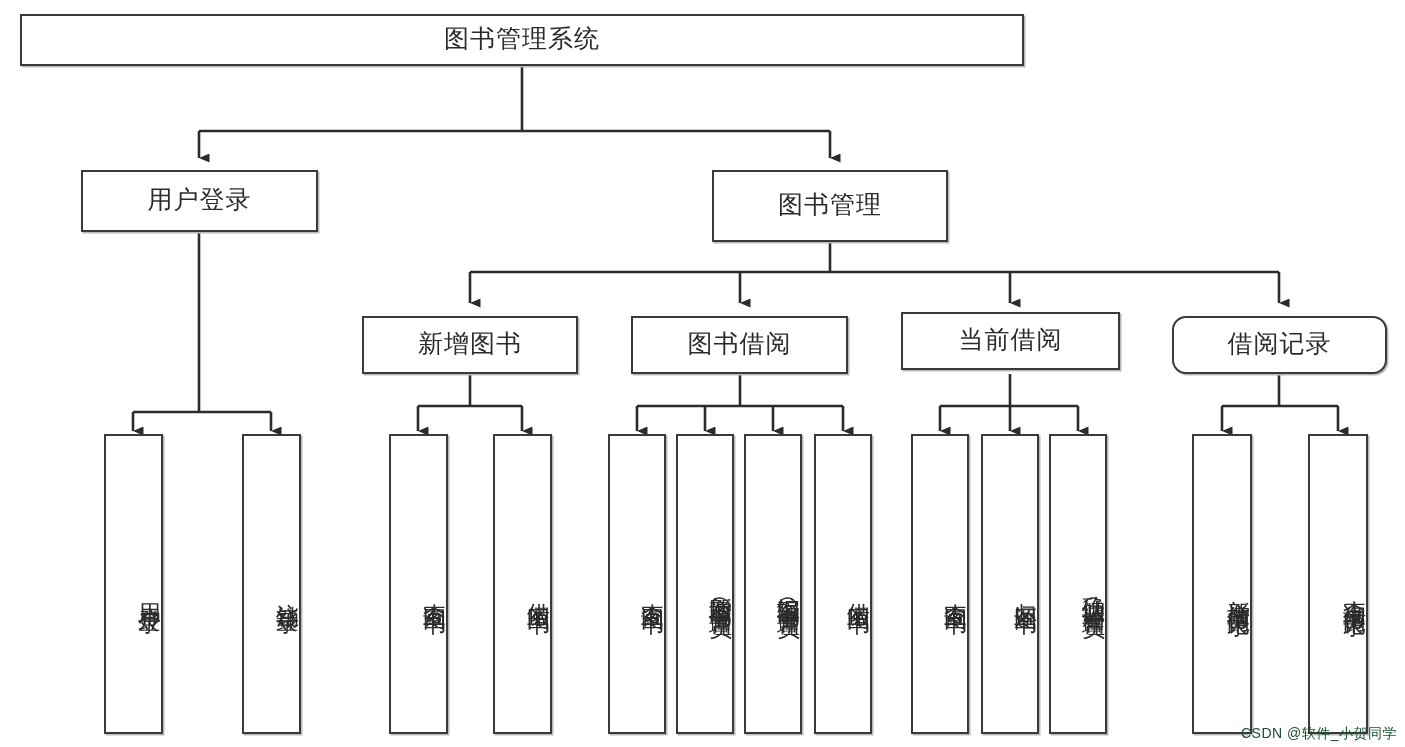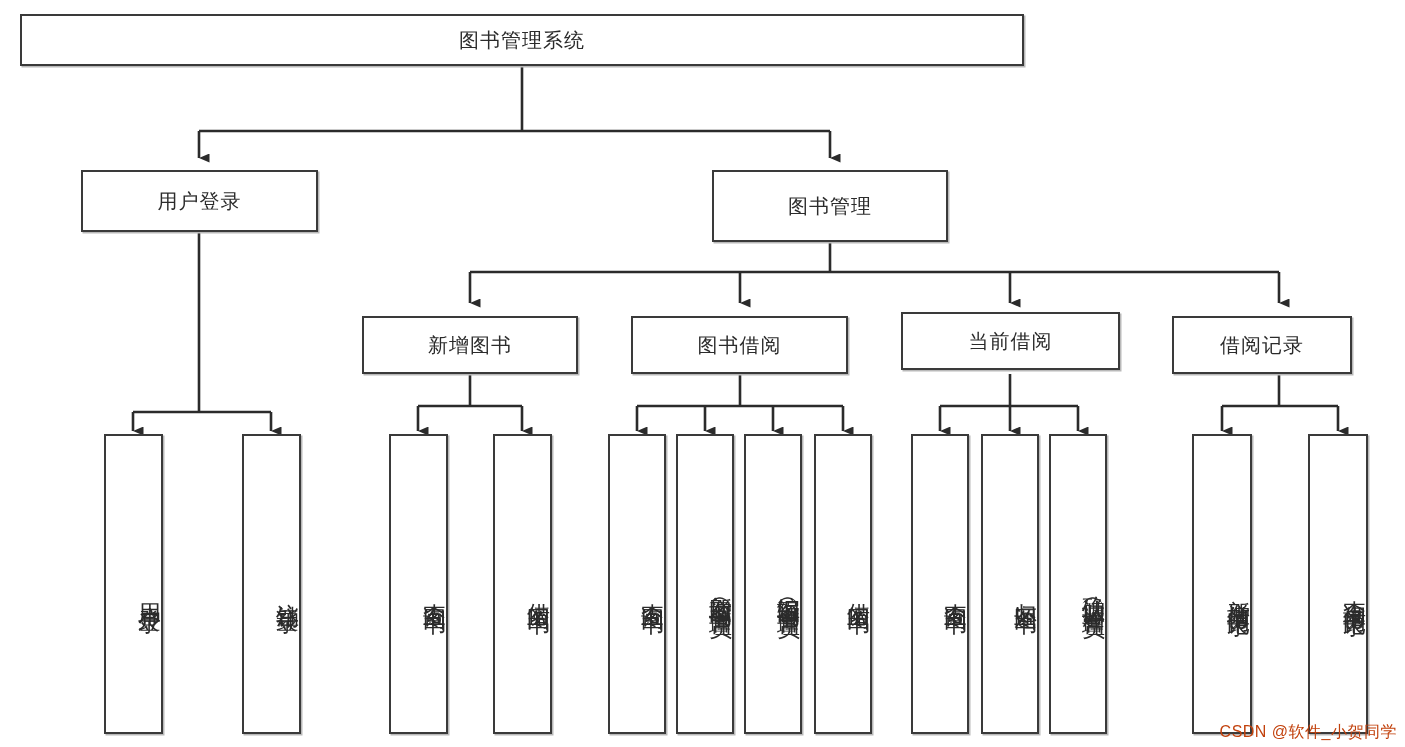--- a/index.html
+++ b/index.html
@@ -18,23 +18,24 @@
     box-sizing:border-box;
     background:#ffffff;
     border:2px solid #3a3a3a;
     box-shadow:1.5px 1.5px 0 0 #b9b9b9;
     display:flex;
     align-items:center;
     justify-content:center;
     color:#2b2b2b;
   }
   .node.h{
-    font-size:20px;
+    font-size:25px;
     letter-spacing:1px;
     line-height:1;
+    font-family:Liberation Mono, monospace;
   }
   .node.v{
     writing-mode:vertical-rl;
     text-orientation:upright;
     font-size:23px;
     letter-spacing:3px;
     line-height:1;
     align-items:flex-start;
     justify-content:center;
     padding-top:14px;
@@ -42,22 +43,22 @@
   .node.v .lbl{
     writing-mode:vertical-rl;
     text-orientation:upright;
     white-space:nowrap;
   }
 
   .watermark{
     position:absolute;
     right:8px;
     bottom:4px;
-    font-size:16px;
-    color:#c2410c;
+    font-size:14px;
+    color:#14532d;
     letter-spacing:0.5px;
     white-space:nowrap;
   }
 </style>
 </head>
 <body>
 
 <div id="diagram">
 
   <svg class="conn" viewBox="0 0 1405 747" xmlns="http://www.w3.org/2000/svg">
@@ -123,21 +124,21 @@
 
   <div class="node h" style="left:362px;top:316px;width:216px;height:58px;">
     <span class="lbl">新增图书</span>
   </div>
   <div class="node h" style="left:631px;top:316px;width:217px;height:58px;">
     <span class="lbl">图书借阅</span>
   </div>
   <div class="node h" style="left:901px;top:312px;width:219px;height:58px;">
     <span class="lbl">当前借阅</span>
   </div>
-  <div class="node h" style="left:1172px;top:316px;width:180px;height:58px;">
+  <div class="node h" style="left:1172px;top:316px;width:215px;height:58px;border-radius:14px;">
     <span class="lbl">借阅记录</span>
   </div>
 
   <div class="node v" style="left:104px;top:434px;width:59px;height:300px;">
     <span class="lbl">用户登录</span>
   </div>
   <div class="node v" style="left:242px;top:434px;width:59px;height:300px;">
     <span class="lbl">注销登录</span>
   </div>
 

